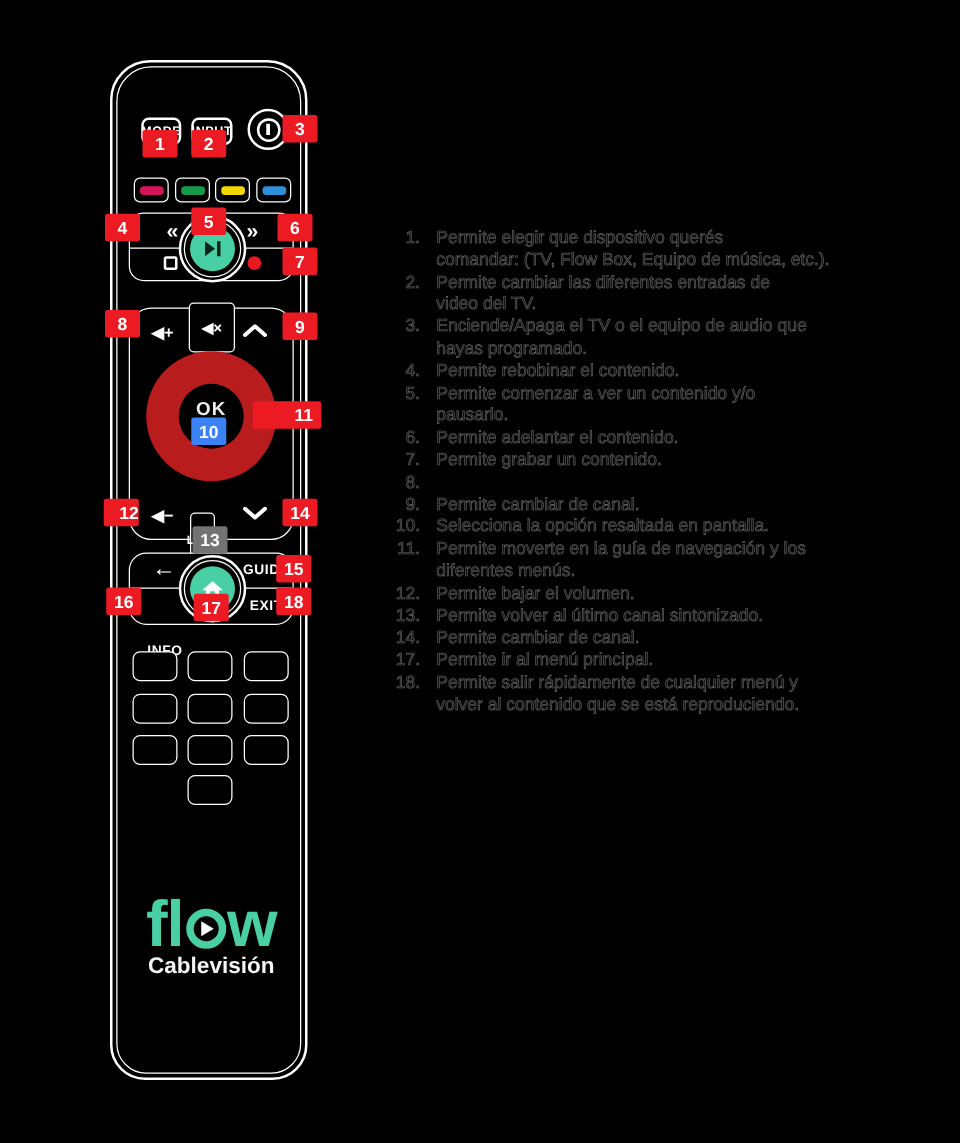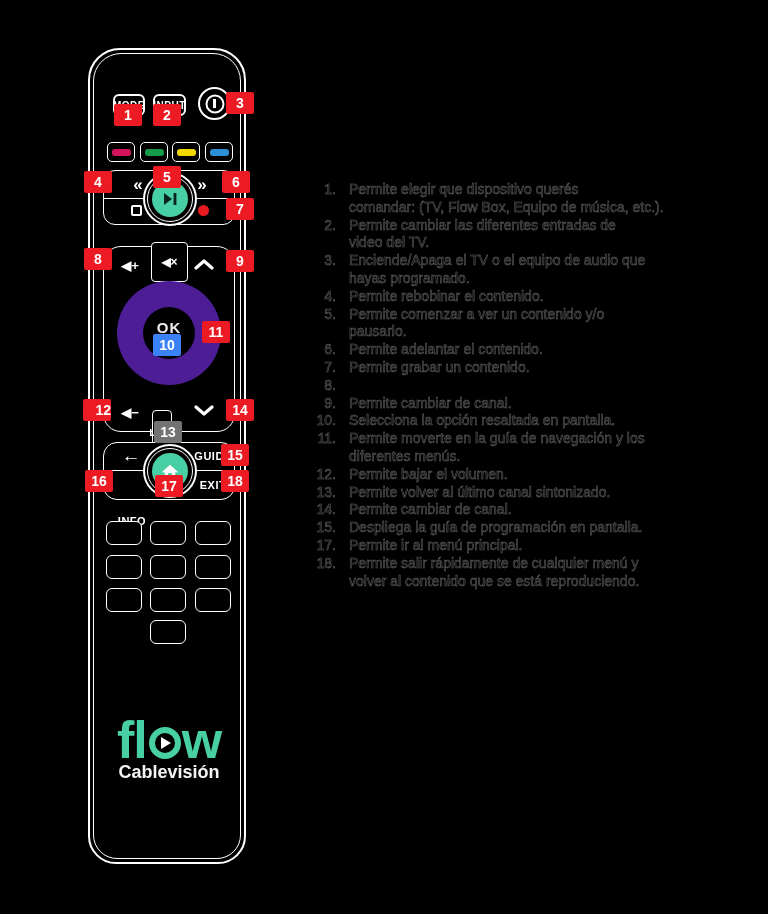--- a/index.html
+++ b/index.html
@@ -123,21 +123,21 @@
 
     <div class="panel" style="left:13px;top:196px;width:132px;height:186px;border-radius:18px;"></div>
     <div class="small-box" style="left:61px;top:192px;width:37px;height:40px;font-size:12px;">◀×</div>
     <div class="glyph" style="left:25px;top:205px;width:30px;height:20px;font-size:13px;">◀+</div>
     <div class="glyph" style="left:103px;top:206px;width:22px;height:16px;">
       <svg width="20" height="11" viewBox="0 0 20 11">
           <polyline points="2,9 10,2 18,9" fill="none" stroke="#fff" stroke-width="3.2" stroke-linecap="round" stroke-linejoin="round"></polyline>
         </svg>
     </div>
 
-    <div class="ok-ring" style="left: 27px; top: 231px; width: 104px; height: 104px; background: #4c1d95;">
+    <div class="ok-ring" style="left: 27px; top: 231px; width: 104px; height: 104px; background: #b91c1c;">
       <div class="ok-hole" style="width:52px;height:52px;">
         <div class="ok-label">OK</div>
       </div>
     </div>
 
     <div class="glyph" style="left:25px;top:352px;width:30px;height:20px;font-size:13px;">◀−</div>
     <div class="small-box" style="left:62px;top:360px;width:20px;height:46px;font-size:10px;letter-spacing:.5px;font-family:Liberation Mono, monospace;">LAST</div>
     <div class="glyph" style="left:103px;top:352px;width:22px;height:16px;">
       <svg width="20" height="11" viewBox="0 0 20 11">
           <polyline points="2,2 10,9 18,2" fill="none" stroke="#fff" stroke-width="3.2" stroke-linecap="round" stroke-linejoin="round"></polyline>
@@ -236,45 +236,41 @@
       </div>
       <div class="inst-row">
         <span class="inst-num">13.</span>
         <span class="inst-txt">Permite volver al último canal sintonizado.</span>
       </div>
       <div class="inst-row">
         <span class="inst-num">14.</span>
         <span class="inst-txt">Permite cambiar de canal.</span>
       </div>
       <div class="inst-row">
-        <span class="inst-num">15.</span>
-        <span class="inst-txt">Despliega la guía de programación en pantalla.</span>
-      </div>
-      <div class="inst-row">
         <span class="inst-num">17.</span>
         <span class="inst-txt">Permite ir al menú principal.</span>
       </div>
       <div class="inst-row">
         <span class="inst-num">18.</span>
         <span class="inst-txt">Permite salir rápidamente de cualquier menú y
 volver al contenido que se está reproduciendo.</span>
       </div>
     </div>
 
 <div class="callout" style="left: 114px; top: 104px; background: rgb(236, 27, 35);">1</div>
     <div class="callout" style="left: 153px; top: 104px; background: rgb(236, 27, 35);">2</div>
     <div class="callout" style="left: 226px; top: 92px; background: rgb(236, 27, 35);">3</div>
     <div class="callout" style="left: 84px; top: 171px; background: rgb(236, 27, 35);">4</div>
     <div class="callout" style="left: 153px; top: 166px; background: rgb(236, 27, 35);">5</div>
     <div class="callout" style="left: 222px; top: 171px; background: rgb(236, 27, 35);">6</div>
     <div class="callout" style="left: 226px; top: 198px; background: rgb(236, 27, 35);">7</div>
     <div class="callout" style="left: 84px; top: 248px; background: rgb(236, 27, 35);">8</div>
     <div class="callout" style="left: 226px; top: 250px; background: rgb(236, 27, 35);">9</div>
     <div class="callout" style="left: 153px; top: 334px; background: #3b82f6; text-align: center;">10</div>
-    <div class="callout" style="left: 202px; top: 321px; background: rgb(236, 27, 35);">11</div>
+    <div class="callout" style="left: 202px; top: 321px; background: rgb(236, 27, 35); padding-left: 27px;">11</div>
     <div class="callout" style="left: 83px; top: 399px; background: rgb(236, 27, 35); text-align: right;">12</div>
     <div class="callout" style="left: 154px; top: 421px; background: #737373;">13</div>
     <div class="callout" style="left: 226px; top: 399px; background: rgb(236, 27, 35);">14</div>
     <div class="callout" style="left: 221px; top: 444px; background: rgb(236, 27, 35);">15</div>
     <div class="callout" style="left: 85px; top: 470px; background: rgb(236, 27, 35);">16</div>
     <div class="callout" style="left: 155px; top: 475px; background: rgb(236, 27, 35);">17</div>
     <div class="callout" style="left: 221px; top: 470px; background: rgb(236, 27, 35);">18</div>
   </div>
 
 </body></html>

